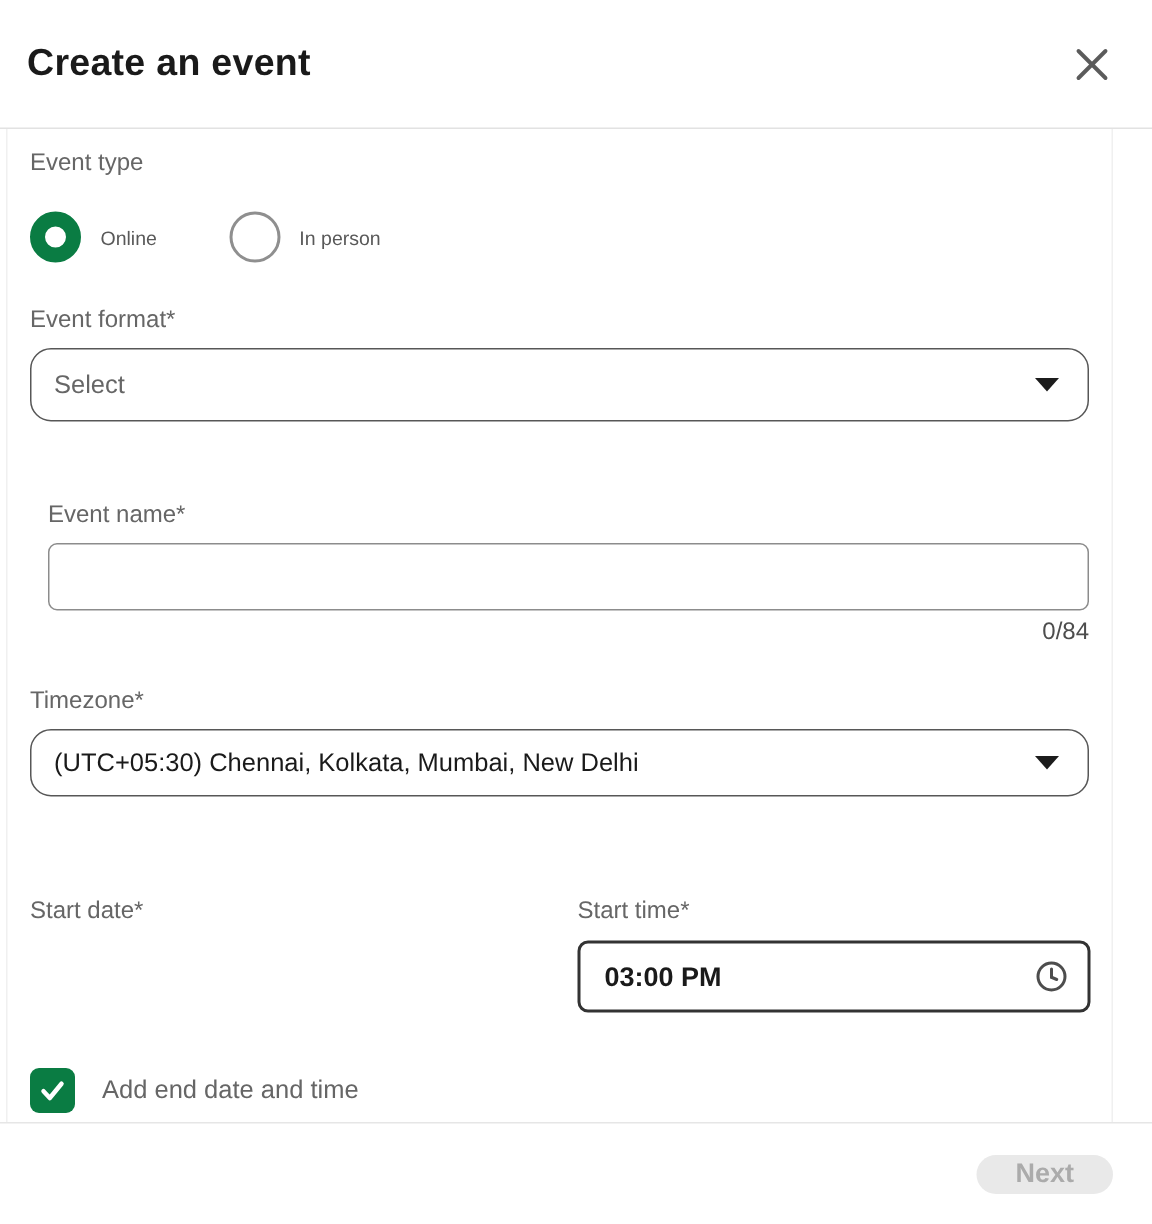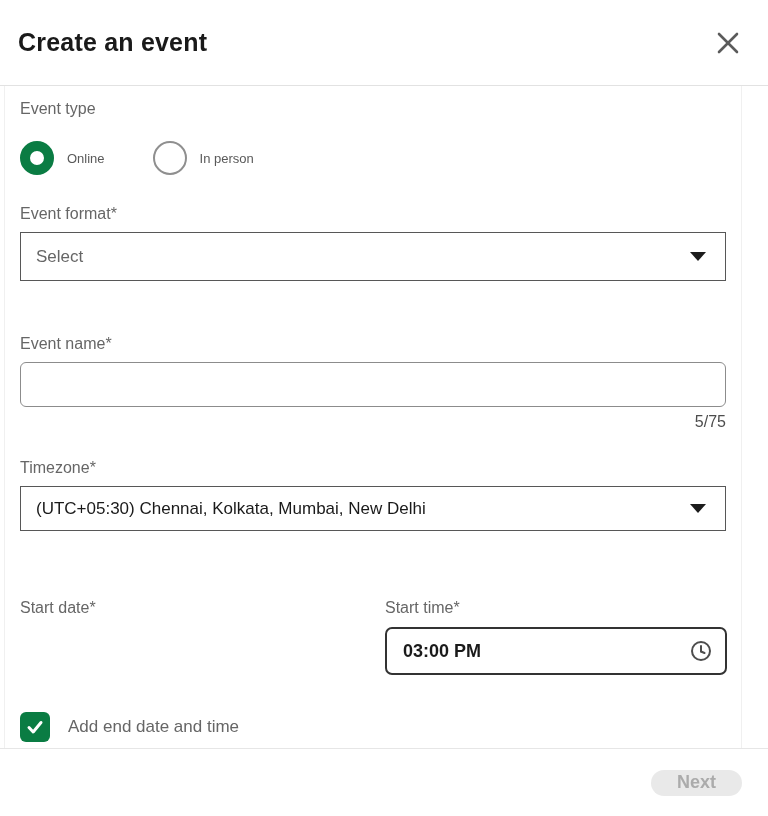--- a/index.html
+++ b/index.html
@@ -59,31 +59,31 @@
   .radio-dot {
     width: 34px; height: 34px; border-radius: 50%;
     background: #ffffff; flex: none;
   }
   .radio-dot--selected { border: 10px solid #0a7c43; }
   .radio-dot--unselected { border: 2px solid #8f8f8f; }
   .radio-label { margin-left: 13px; font-size: 13px; color: #595959; }
 
   
   .field-format   { margin-top: 30px; }
-  .field-name     { margin-top: 54px; }
+  .field-name     { margin-top: 54px; margin-left: 12px; }
   .field-timezone { margin-top: 28px; }
   .field-datetime { margin-top: 68px; display: flex; gap: 23px; }
   .field-checkbox { margin-top: 37px; display: flex; align-items: center; }
 
   
   .select-box {
     margin-top: 9px;
     height: 49px;
     border: 1px solid #575757;
-    border-radius: 0;
+    border-radius: 14px;
     background: #fff;
     display: flex; align-items: center; justify-content: space-between;
     padding: 0 19px 0 15px;
     cursor: pointer;
   }
   .select-box--timezone { height: 45px; }
   .select-placeholder { font-size: 17px; color: #666666; }
   .select-value { font-size: 17px; color: #1a1a1a; }
   .caret-down {
     width: 0; height: 0; flex: none;
@@ -199,21 +199,21 @@
       <span class="field-label">Event format*</span>
       <div class="select-box">
         <span class="select-placeholder">Select</span>
         <span class="caret-down"></span>
       </div>
     </div>
 
     <div class="field-name">
       <span class="field-label">Event name*</span>
       <input class="text-input" type="text" value="" style="">
-      <div class="char-counter">5/75</div>
+      <div class="char-counter">0/84</div>
     </div>
 
     <div class="field-timezone">
       <span class="field-label">Timezone*</span>
       <div class="select-box select-box--timezone">
         <span class="select-value">(UTC+05:30) Chennai, Kolkata, Mumbai, New Delhi</span>
         <span class="caret-down"></span>
       </div>
     </div>
 

